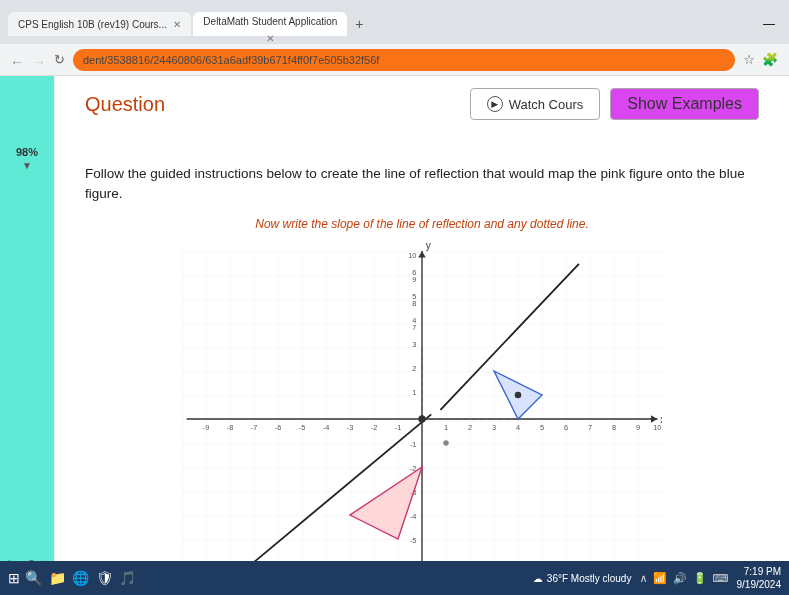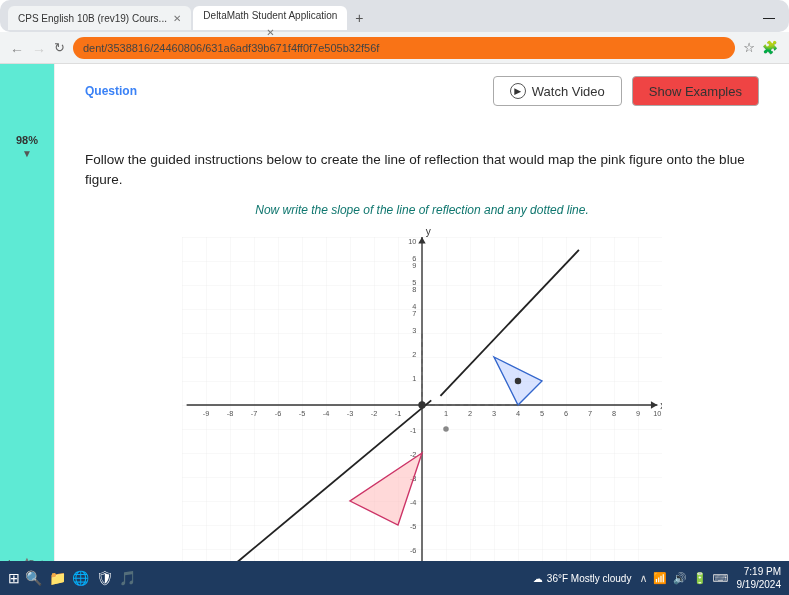--- a/index.html
+++ b/index.html
@@ -1,20 +1,20 @@
 <!DOCTYPE html>
 <html><head>
   <meta charset="utf-8">
   <style>
     * { margin: 0; padding: 0; box-sizing: border-box; }
     body { width: 789px; height: 595px; font-family: Arial, sans-serif; background: #fff; overflow: hidden; position: relative; }
 
     
     .browser-tabs {
-      display: flex; align-items: center; background: #dee1e6; padding: 4px 8px 0; height: 32px; gap: 2px; border-radius: 10px;
+      display: flex; align-items: center; background: #dee1e6; padding: 4px 8px 0; height: 44px; gap: 2px;
     }
     .tab {
       display: flex; align-items: center; background: #f1f3f4; border-radius: 6px 6px 0 0;
       padding: 4px 10px; font-size: 11px; color: #333; gap: 6px; height: 24px;
     }
     .tab.active { background: #fff; flex-direction: column; }
     .tab-close { font-size: 10px; color: #777; cursor: pointer; }
     .tab-add { background: none; font-size: 14px; color: #555; border: none; cursor: pointer; padding: 0 6px; }
 
     .address-bar {
@@ -37,37 +37,37 @@
     .sidebar-percent { font-size: 11px; color: #333; font-weight: bold; margin-top: 60px; }
     .sidebar-arrow { font-size: 10px; color: #555; margin-top: 2px; }
     .sidebar-expand { margin-top: auto; margin-bottom: 20px; font-size: 14px; color: #777; cursor: pointer; }
     .logout { position: absolute; bottom: 25px; left: 8px; font-size: 10px; color: #555; cursor: pointer; }
 
     .main-area { flex: 1; padding: 12px 30px; overflow-y: auto; }
 
     .question-header {
       display: flex; justify-content: space-between; align-items: center; margin-bottom: 16px;
     }
-    .question-title { font-size: 12px; font-weight: bold; color: #3b82f6; }
+    .question-title { font-size: 20px; font-weight: normal; color: #c2410c; }
     .header-buttons { display: flex; gap: 10px; }
     .btn-watch {
       display: flex; align-items: center; gap: 6px; padding: 6px 16px; border: 1px solid #aaa;
       border-radius: 4px; background: #fff; cursor: pointer; font-size: 13px; color: #333;
     }
     .btn-examples {
       padding: 6px 16px; border: 1px solid #aaa; border-radius: 4px;
-      background: #ef4444; cursor: pointer; font-size: 13px; color: #333;
+      background: #d946ef; cursor: pointer; font-size: 16px; color: #333;
     }
     .play-circle {
       width: 16px; height: 16px; border-radius: 50%; border: 1.5px solid #555;
       display: flex; align-items: center; justify-content: center; font-size: 9px;
     }
 
     .instruction-text { font-size: 13.5px; color: #222; line-height: 1.5; margin-bottom: 12px; max-width: 700px; margin-top: 44px; }
-    .sub-instruction { font-size: 12px; color: #0f766e; text-align: center; margin-bottom: 8px; font-style: italic; }
+    .sub-instruction { font-size: 12px; color: #c2410c; text-align: center; margin-bottom: 8px; font-style: italic; }
 
     
     .graph-container {
       display: flex; justify-content: center; align-items: center; margin-top: 4px;
     }
     .graph-svg { border: none; }
 
     
     .taskbar {
       position: absolute; bottom: 0; left: 0; right: 0; height: 34px;
@@ -117,21 +117,21 @@
     <div class="sidebar-expand">▲</div>
   </div>
 
   <div class="main-area">
 
     <div class="question-header">
       <span class="question-title">Question</span>
       <div class="header-buttons">
         <button class="btn-watch">
           <div class="play-circle">▶</div>
-          <span>Watch Video</span>
+          <span>Watch Cours</span>
         </button>
         <button class="btn-examples">
           <span>Show Examples</span>
         </button>
       </div>
     </div>
 
     <p class="instruction-text">Follow the guided instructions below to create the line of reflection that would map the pink figure onto the blue figure.</p>
 
     <p class="sub-instruction">Now write the slope of the line of reflection and any dotted line.</p>

